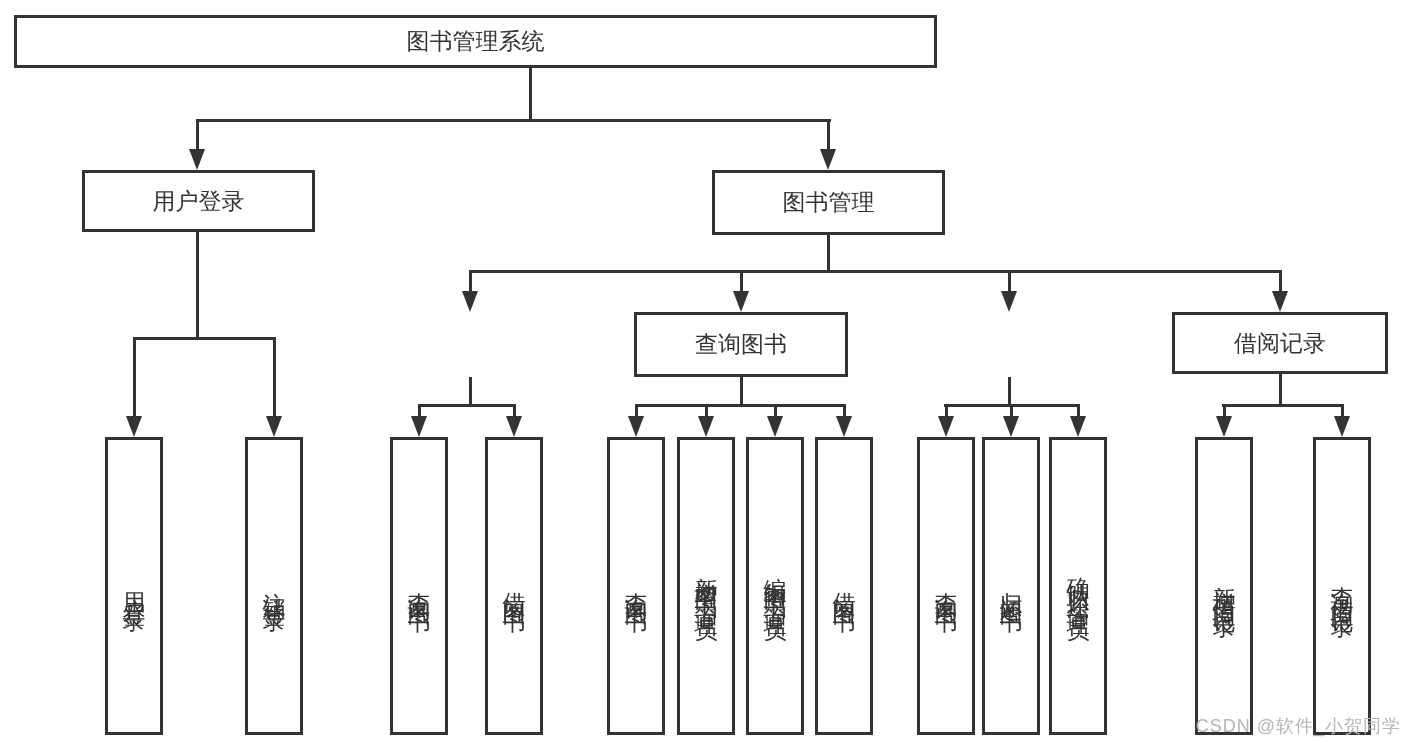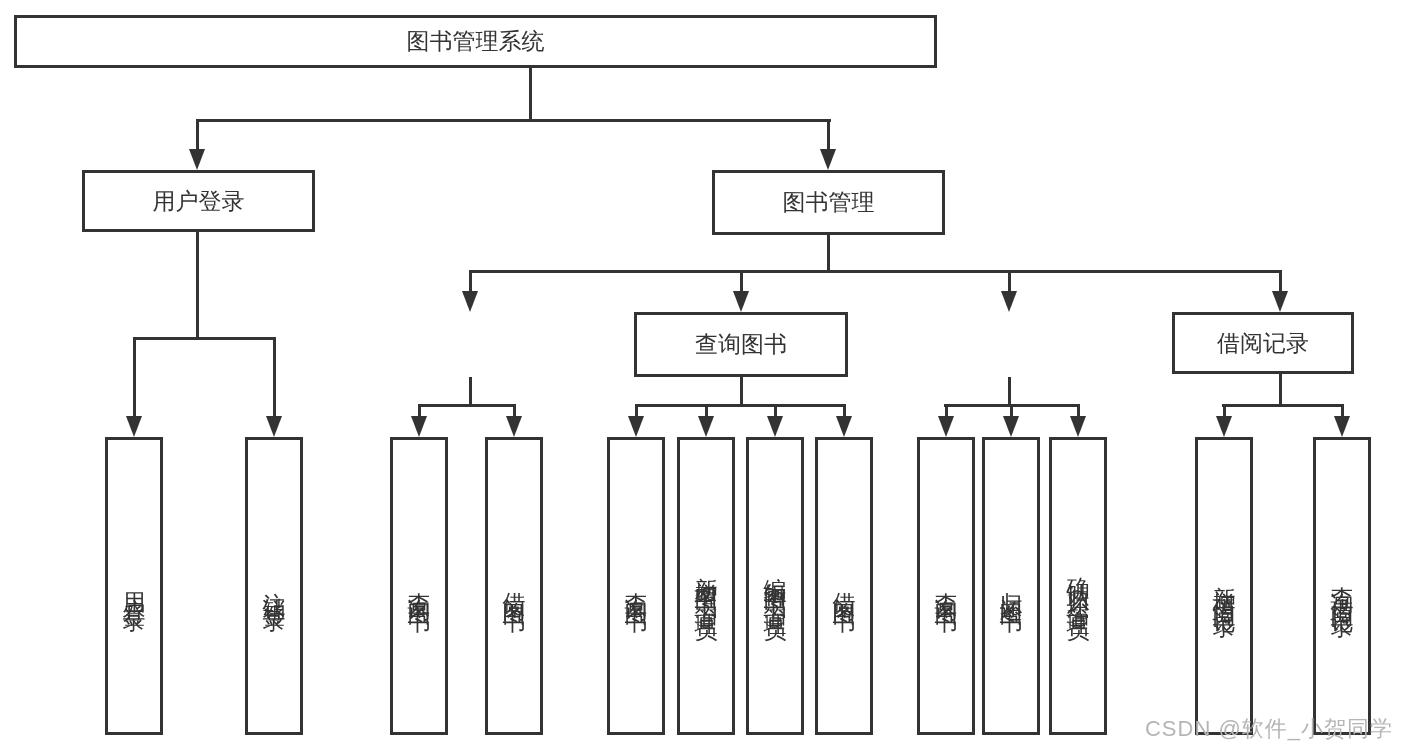--- a/index.html
+++ b/index.html
@@ -42,40 +42,40 @@
   .root{left:14px;top:15px;width:923px;height:53px;font-size:23px;}
   .ln{position:absolute;background:var(--line);z-index:1;}
   .arr{
     position:absolute;width:0;height:0;z-index:1;
     border-left:8px solid transparent;
     border-right:8px solid transparent;
     border-top:21px solid var(--line);
   }
   .watermark{
     position:absolute;
-    right:12px;top:714px;
-    font-size:22px;
+    right:4px;top:714px;
+    font-size:18px;
     color:var(--wm);
     z-index:10;
     letter-spacing:1px;
     white-space:nowrap;
   }
 </style>
 </head>
 <body>
 
 <div id="stage">
 
   <div class="box root">图书管理系统</div>
 
   <div class="box" style="left:82px;top:170px;width:233px;height:62px;">用户登录</div>
   <div class="box" style="left:712px;top:170px;width:233px;height:65px;">图书管理</div>
 
   <div class="box lv3" style="left:634px;width:214px;">查询图书</div>
-  <div class="box lv3" style="left:1172px;width:182px;height:62px;">借阅记录</div>
+  <div class="box lv3" style="left:1172px;width:216px;height:62px;">借阅记录</div>
 
   <div class="box vbox" style="left:105px;">用户登录</div>
   <div class="box vbox" style="left:245px;">注销登录</div>
   <div class="box vbox" style="left:390px;">查询图书</div>
   <div class="box vbox" style="left:485px;">借阅图书</div>
   <div class="box vbox" style="left:607px;">查询图书</div>
   <div class="box vbox" style="left:677px;">新增图书（管理员）</div>
   <div class="box vbox" style="left:746px;">编辑图书（管理员）</div>
   <div class="box vbox" style="left:815px;">借阅图书</div>
   <div class="box vbox" style="left:917px;">查询图书</div>

